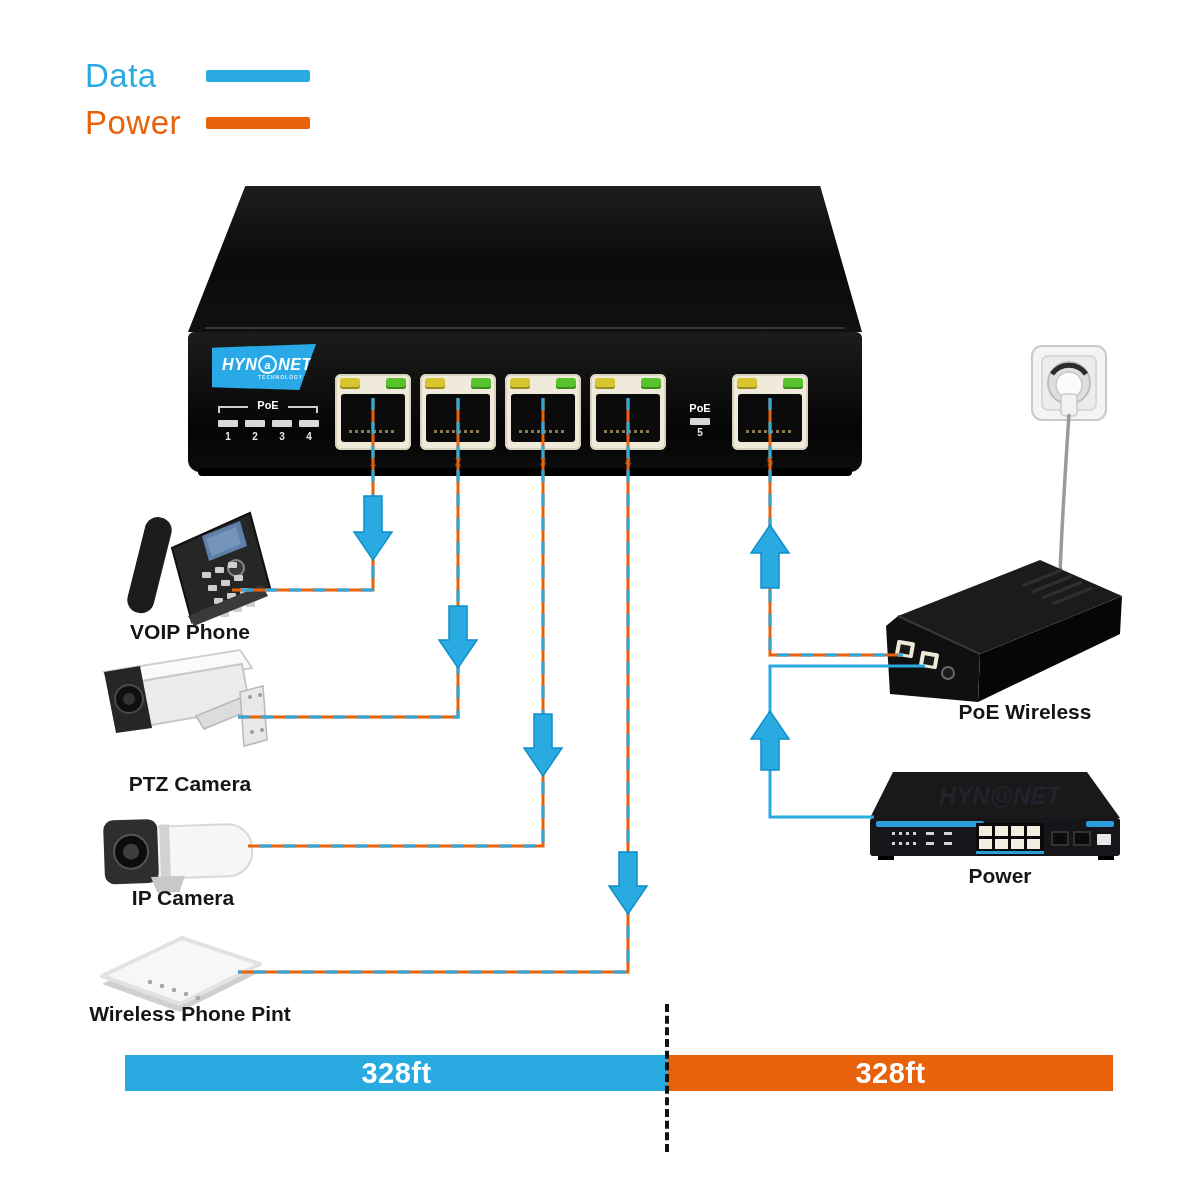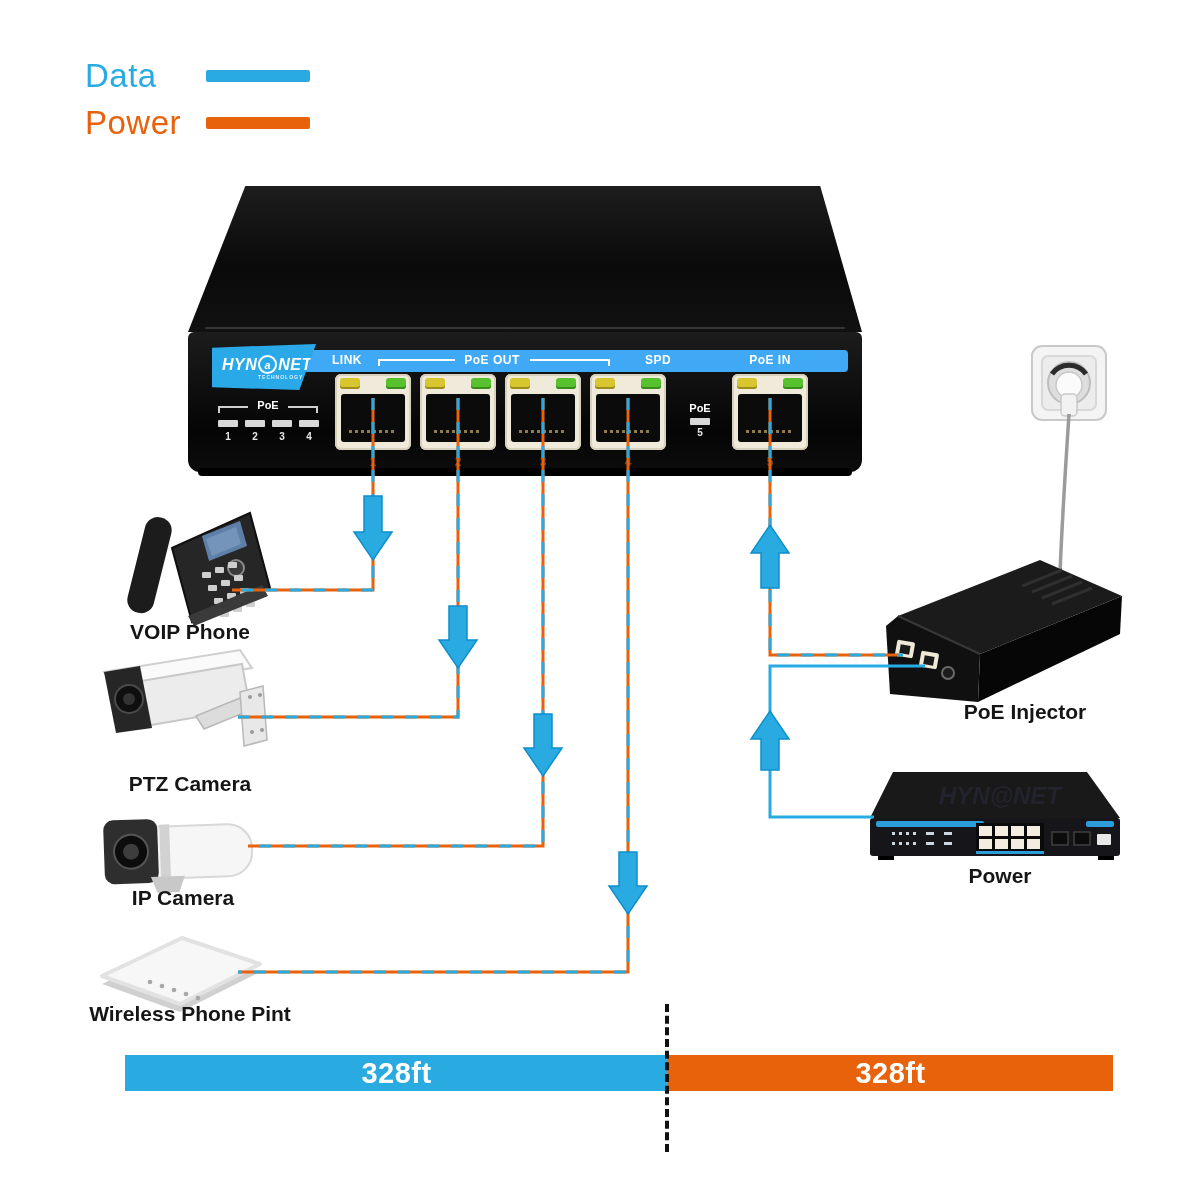--- a/index.html
+++ b/index.html
@@ -80,30 +80,20 @@
   <div class="abs legend-label legend-data" style="left:85px;top:57px;">Data</div>
   <div class="abs legend-line" style="left:206px;top:70px;width:104px;background:#29ABE2;"></div>
   <div class="abs legend-label legend-power" style="left:85px;top:104px;">Power</div>
   <div class="abs legend-line" style="left:206px;top:117px;width:104px;background:#E8610B;"></div>
 
   <div class="abs device-top"></div>
   <div class="abs front-groove"></div>
   <div class="abs device-front"></div>
   <div class="abs device-base"></div>
 
-  <div class="abs band">
-    <span class="band-label" style="left:135px;">LINK</span>
-    <span class="bracket-seg" style="left:166px;width:77px;"></span>
-    <span class="band-label" style="left:280px;">PoE OUT</span>
-    <span class="bracket-seg" style="left:318px;width:80px;"></span>
-    <span class="bracket-tick" style="left:166px;"></span>
-    <span class="bracket-tick" style="left:396px;"></span>
-    <span class="band-label" style="left:446px;">SPD</span>
-    <span class="band-label" style="left:558px;">PoE IN</span>
-  </div>
 
   <div class="abs logo-patch">
     <div class="logo-row">
       <span>HYN</span>
         <span class="logo-a">a</span>
         <span>NET</span>
     </div>
     <div class="logo-sub">TECHNOLOGY</div>
   </div>
 
@@ -316,21 +306,21 @@
       <polygon points="619,852 637,852 637,886 647,886 628,914 609,886 619,886"></polygon>
       <polygon points="761,588 779,588 779,553 789,553 770,525 751,553 761,553"></polygon>
       <polygon points="761,770 779,770 779,739 789,739 770,711 751,739 761,739"></polygon>
     </g>
   </svg>
 
   <div class="abs dev-label" style="left:85px;top:620px;width:210px;">VOIP Phone</div>
   <div class="abs dev-label" style="left:85px;top:772px;width:210px;">PTZ Camera</div>
   <div class="abs dev-label" style="left:78px;top:886px;width:210px;">IP Camera</div>
   <div class="abs dev-label" style="left:45px;top:1002px;width:290px;">Wireless Phone Pint</div>
-  <div class="abs dev-label" style="left:925px;top:700px;width:200px;">PoE Injector</div>
+  <div class="abs dev-label" style="left:925px;top:700px;width:200px;">PoE Wireless</div>
   <div class="abs dev-label" style="left:900px;top:864px;width:200px;">Power</div>
 
   <div class="abs bar bar-data">
     <span>328ft</span>
   </div>
   <div class="abs bar bar-power">
     <span>328ft</span>
   </div>
   <div class="abs separator"></div>
 

